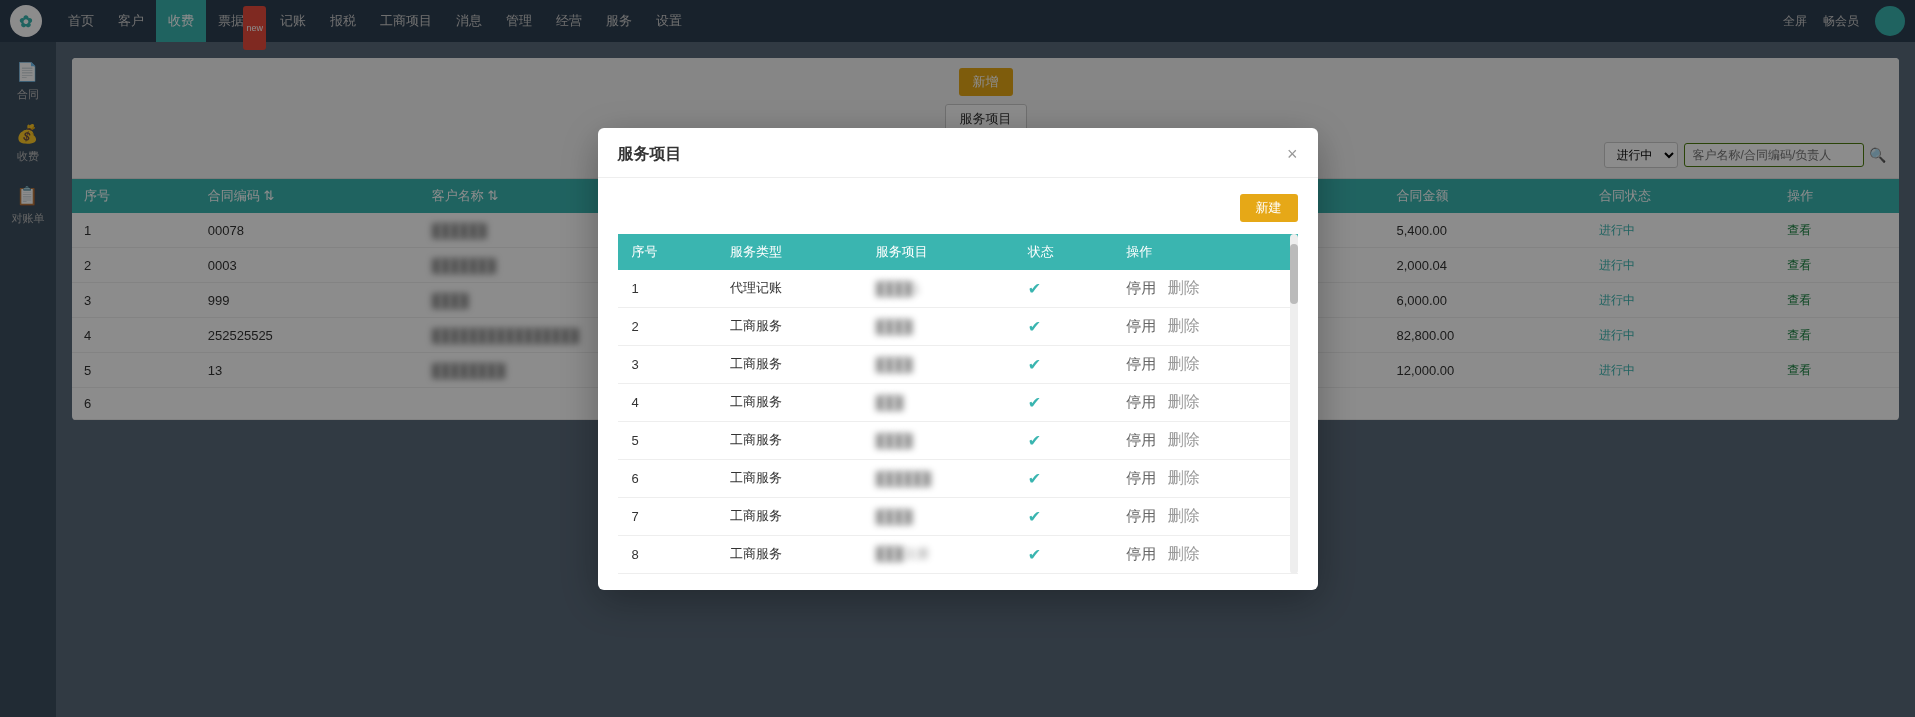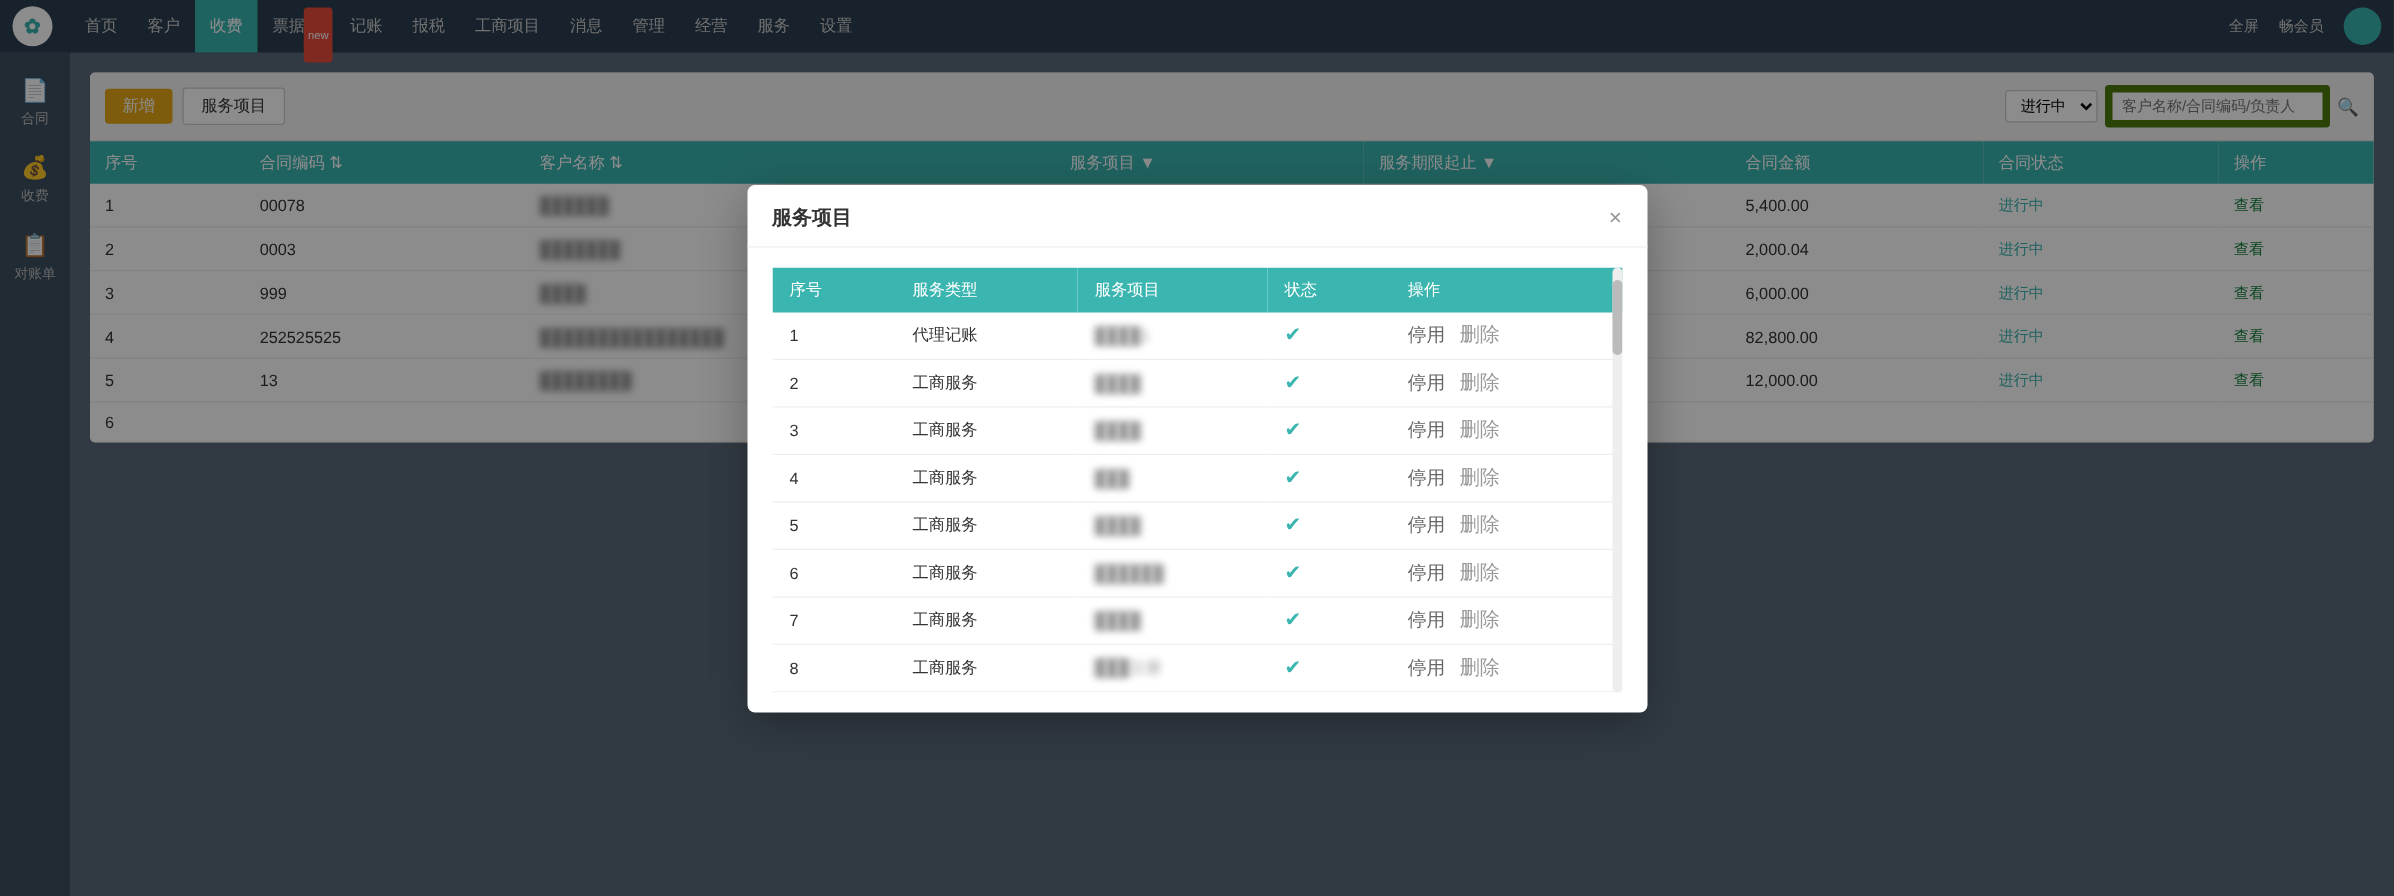--- a/index.html
+++ b/index.html
@@ -110,20 +110,21 @@
     }
 
     
     .toolbar {
       display: flex;
       align-items: center;
       padding: 10px 12px;
       gap: 8px;
       background: #f5f5f5;
       border-bottom: 1px solid #e0e0e0;
+      flex-direction: column;
     }
     .btn-new {
       background: #e6a817;
       color: #fff;
       border: none;
       padding: 5px 14px;
       border-radius: 3px;
       cursor: pointer;
       font-size: 13px;
     }
@@ -144,21 +145,21 @@
     }
     .status-select {
       padding: 4px 8px;
       border: 1px solid #ccc;
       border-radius: 3px;
       font-size: 12px;
       background: #fff;
     }
     .search-input {
       padding: 4px 8px;
-      border: 6px solid #4d7c0f;
+      border: 1px solid #4d7c0f;
       border-radius: 3px;
       font-size: 12px;
       width: 180px;
     }
     .search-btn {
       background: none;
       border: none;
       cursor: pointer;
       color: #666;
       font-size: 14px;
@@ -453,20 +454,23 @@
   </div>
 </div>
 
 <div class="overlay">
   <div class="modal">
     <div class="modal-header">
       <span class="modal-title">服务项目</span>
       <button class="modal-close">×</button>
     </div>
     <div class="modal-body">
+      <div class="modal-toolbar">
+        <button class="modal-new-btn">新建</button>
+      </div>
       <div class="modal-table-wrap" style="position:relative;">
         <table class="modal-table">
           <thead>
             <tr>
               <th>序号</th>
               <th>服务类型</th>
               <th>服务项目</th>
               <th>状态</th>
               <th>操作</th>
             </tr>

